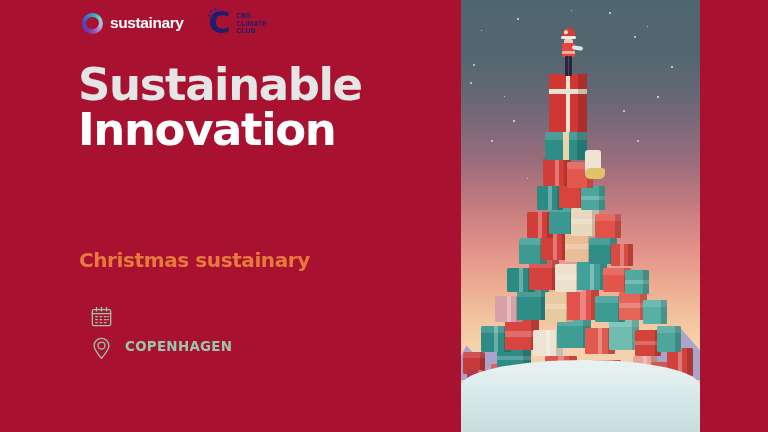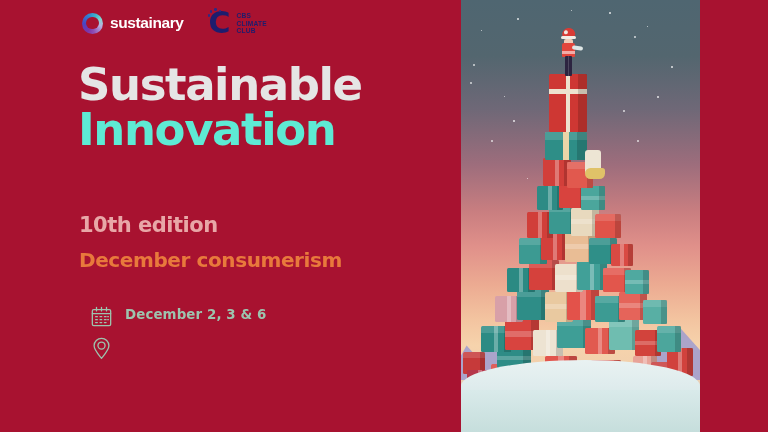--- a/index.html
+++ b/index.html
@@ -88,21 +88,21 @@
   #headline{
     position:absolute; left:78px; top:62px; width:370px;
   }
   .h-line{
     font-size:45px; line-height:45px; font-weight:bold;
     letter-spacing:-1.4px;
     font-family:"DejaVu Sans", sans-serif;
     white-space:nowrap;
   }
   .h-sustainable{ color:#e5e5e5; }
-  .h-innovation{ color:#5eead4; }
+  .h-innovation{ color:#ffffff; }
   .h-camp{ color:#9DC4AE; }
 
   #edition{
     position:absolute; left:79px; top:213px;
     font-size:21px; font-weight:bold; color:#E8A7A7;
     letter-spacing:-0.5px;
     font-family:"DejaVu Sans", sans-serif;
   }
   #theme{
     position:absolute; left:79px; top:248px;
@@ -257,47 +257,46 @@
     </div>
 
 
   </div>
 
   <div id="headline">
     <div class="h-line h-sustainable">Sustainable</div>
     <div class="h-line h-innovation">Innovation</div>
   </div>
 
-  <div id="edition">10th edition</div>
-  <div id="theme">December consumerism</div>
+  <div id="theme">Christmas sustainary</div>
 
   <div id="info">
 
     <div class="info-row">
       <span class="info-icon">
         <svg viewBox="0 0 24 24" width="25" height="25" fill="none" stroke="#9DC4AE" stroke-width="1.25" stroke-linecap="round">
           <rect x="3.2" y="5.4" width="17.6" height="15.4" rx="1.4"></rect>
           <path d="M3.2 9.3 H20.8"></path>
           <path d="M7.2 3.2 V6.6 M12 3.2 V6.6 M16.8 3.2 V6.6"></path>
           <path d="M6.4 12.2 h1.6 M10.6 12.2 h1.6 M14.8 12.2 h1.6 M18.0 12.2 h0.6"></path>
           <path d="M6.4 15.0 h1.6 M10.6 15.0 h1.6 M14.8 15.0 h1.6 M18.0 15.0 h0.6"></path>
           <path d="M6.4 17.8 h1.6 M10.6 17.8 h1.6 M14.8 17.8 h1.6"></path>
         </svg>
       </span>
-      <span class="info-text">December 2, 3 &amp; 6</span>
     </div>
 
     <div class="info-row">
       <span class="info-icon">
         <svg viewBox="0 0 24 24" width="25" height="25" fill="none" stroke="#9DC4AE" stroke-width="1.25" stroke-linejoin="round">
           <path d="M12 21.4c4.1-5.1 7.1-8.4 7.1-12.1A7.1 7.1 0 0 0 4.9 9.3c0 3.7 3 7 7.1 12.1z"></path>
           <circle cx="12" cy="9.2" r="3.4"></circle>
         </svg>
       </span>
       <span class="info-text caps">
+        <div>COPENHAGEN</div>
       </span>
     </div>
 
   </div>
 
   <div id="photo">
     <div id="sky"></div>
 
     <div>
       <span class="snowflake" style="left:12px;  top:64px;  width:2px;   height:2px;"></span>

